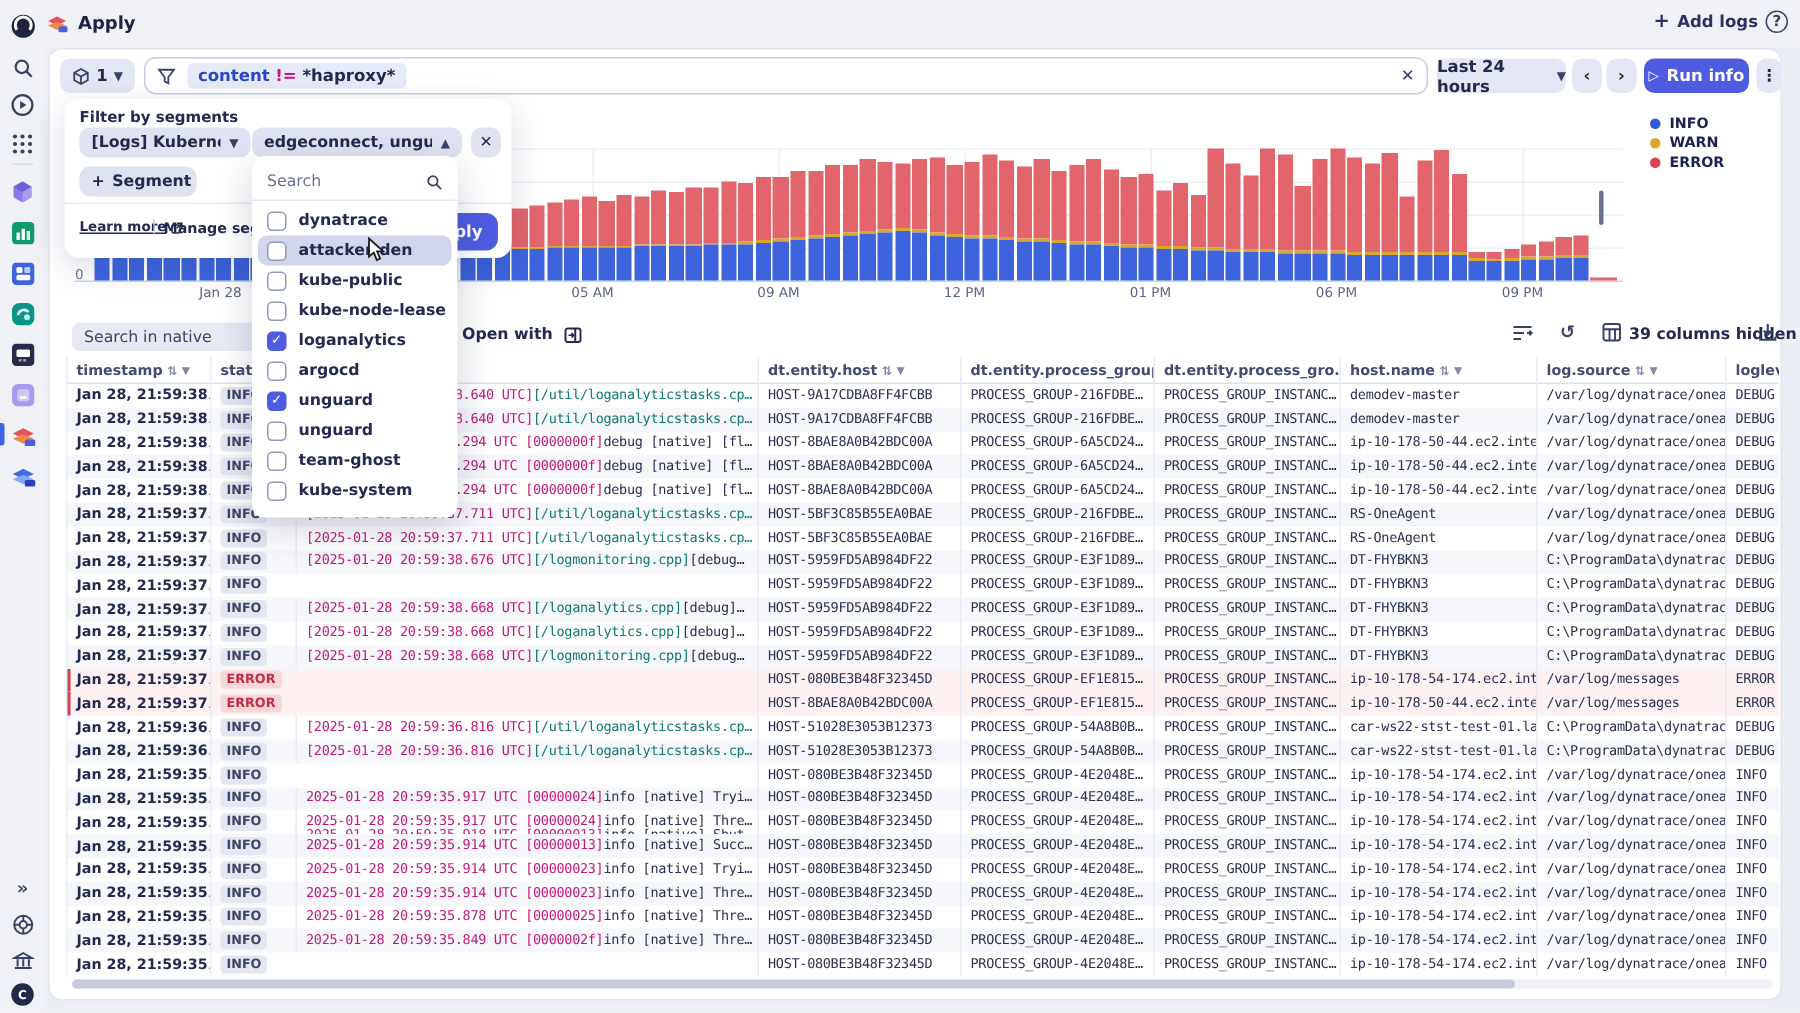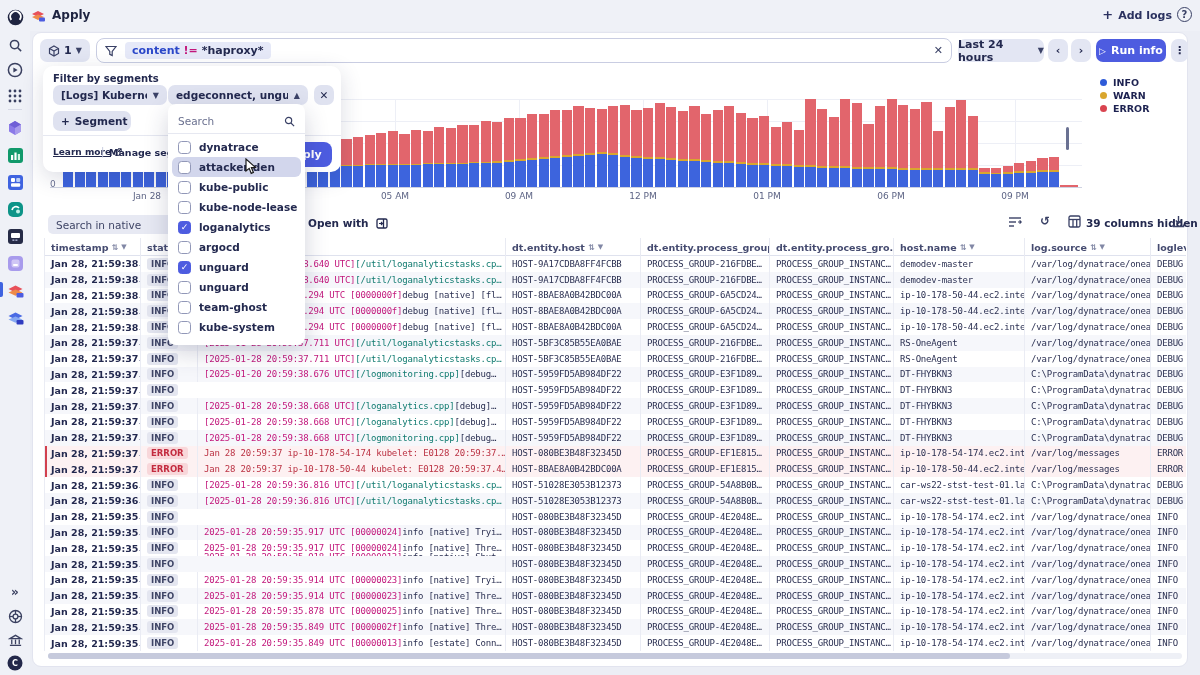--- a/index.html
+++ b/index.html
@@ -1061,42 +1061,36 @@
       </div>
       <div class="trow err" style="top: 445.6px;">
         <div class="errbar"></div>
         <div class="tcell ts" style="left: 0px; width: 96px;">
           <span>Jan 28, 21:59:37</span>
           <span class="ms">.000</span>
         </div>
         <div class="tcell" style="left: 96px; width: 57px;">
           <span class="badge ERROR">ERROR</span>
         </div>
-        <div class="tcell mono" style="left: 153px; width: 308px;">
-          <span class="r">Jan 28 20:59:37 ip-10-178-54-174 kubelet: E0128 20:59:37.…</span>
-        </div>
         <div class="tcell mono" style="left: 461px; width: 135px;">HOST-080BE3B48F32345D</div>
         <div class="tcell mono" style="left: 596px; width: 129px;">PROCESS_GROUP-EF1E815…</div>
         <div class="tcell mono" style="left: 725px; width: 124px;">PROCESS_GROUP_INSTANC…</div>
         <div class="tcell mono" style="left: 849px; width: 131px;">ip-10-178-54-174.ec2.inter…</div>
         <div class="tcell mono" style="left: 980px; width: 126px;">/var/log/messages</div>
         <div class="tcell mono" style="left: 1106px; width: 36px;">ERROR</div>
       </div>
       <div class="trow err" style="top: 461.4px;">
         <div class="errbar"></div>
         <div class="tcell ts" style="left: 0px; width: 96px;">
           <span>Jan 28, 21:59:37</span>
           <span class="ms">.000</span>
         </div>
         <div class="tcell" style="left: 96px; width: 57px;">
           <span class="badge ERROR">ERROR</span>
         </div>
-        <div class="tcell mono" style="left: 153px; width: 308px;">
-          <span class="r">Jan 28 20:59:37 ip-10-178-50-44 kubelet: E0128 20:59:37.4…</span>
-        </div>
         <div class="tcell mono" style="left: 461px; width: 135px;">HOST-8BAE8A0B42BDC00A</div>
         <div class="tcell mono" style="left: 596px; width: 129px;">PROCESS_GROUP-EF1E815…</div>
         <div class="tcell mono" style="left: 725px; width: 124px;">PROCESS_GROUP_INSTANC…</div>
         <div class="tcell mono" style="left: 849px; width: 131px;">ip-10-178-50-44.ec2.intern…</div>
         <div class="tcell mono" style="left: 980px; width: 126px;">/var/log/messages</div>
         <div class="tcell mono" style="left: 1106px; width: 36px;">ERROR</div>
       </div>
       <div class="trow" style="top: 477.2px;">
         <div class="tcell ts" style="left: 0px; width: 96px;">
           <span>Jan 28, 21:59:36</span>
@@ -1195,20 +1189,24 @@
         <div class="tcell mono" style="left: 1106px; width: 36px;">INFO</div>
       </div>
       <div class="trow alt" style="top: 556.2px;">
         <div class="tcell ts" style="left: 0px; width: 96px;">
           <span>Jan 28, 21:59:35</span>
           <span class="ms">.914</span>
         </div>
         <div class="tcell" style="left: 96px; width: 57px;">
           <span class="badge INFO">INFO</span>
         </div>
+        <div class="tcell mono" style="left: 153px; width: 308px;">
+          <span class="p">2025-01-28 20:59:35.914 UTC [00000013]</span>
+          <span class="d"> info [native] Succ…</span>
+        </div>
         <div class="tcell mono" style="left: 461px; width: 135px;">HOST-080BE3B48F32345D</div>
         <div class="tcell mono" style="left: 596px; width: 129px;">PROCESS_GROUP-4E2048E…</div>
         <div class="tcell mono" style="left: 725px; width: 124px;">PROCESS_GROUP_INSTANC…</div>
         <div class="tcell mono" style="left: 849px; width: 131px;">ip-10-178-54-174.ec2.inter…</div>
         <div class="tcell mono" style="left: 980px; width: 126px;">/var/log/dynatrace/oneagen…</div>
         <div class="tcell mono" style="left: 1106px; width: 36px;">INFO</div>
       </div>
       <div class="trow" style="top: 572px;">
         <div class="tcell ts" style="left: 0px; width: 96px;">
           <span>Jan 28, 21:59:35</span>
@@ -1285,24 +1283,20 @@
         <div class="tcell mono" style="left: 980px; width: 126px;">/var/log/dynatrace/oneagen…</div>
         <div class="tcell mono" style="left: 1106px; width: 36px;">INFO</div>
       </div>
       <div class="trow" style="top: 635.2px;">
         <div class="tcell ts" style="left: 0px; width: 96px;">
           <span>Jan 28, 21:59:35</span>
           <span class="ms">.849</span>
         </div>
         <div class="tcell" style="left: 96px; width: 57px;">
           <span class="badge INFO">INFO</span>
-        </div>
-        <div class="tcell mono" style="left: 153px; width: 308px;">
-          <span class="p">2025-01-28 20:59:35.849 UTC [00000013]</span>
-          <span class="d"> info [estate] Conn…</span>
         </div>
         <div class="tcell mono" style="left: 461px; width: 135px;">HOST-080BE3B48F32345D</div>
         <div class="tcell mono" style="left: 596px; width: 129px;">PROCESS_GROUP-4E2048E…</div>
         <div class="tcell mono" style="left: 725px; width: 124px;">PROCESS_GROUP_INSTANC…</div>
         <div class="tcell mono" style="left: 849px; width: 131px;">ip-10-178-54-174.ec2.inter…</div>
         <div class="tcell mono" style="left: 980px; width: 126px;">/var/log/dynatrace/oneagen…</div>
         <div class="tcell mono" style="left: 1106px; width: 36px;">INFO</div>
       </div>
     </div>
   <div id="hscroll" class="abs">

